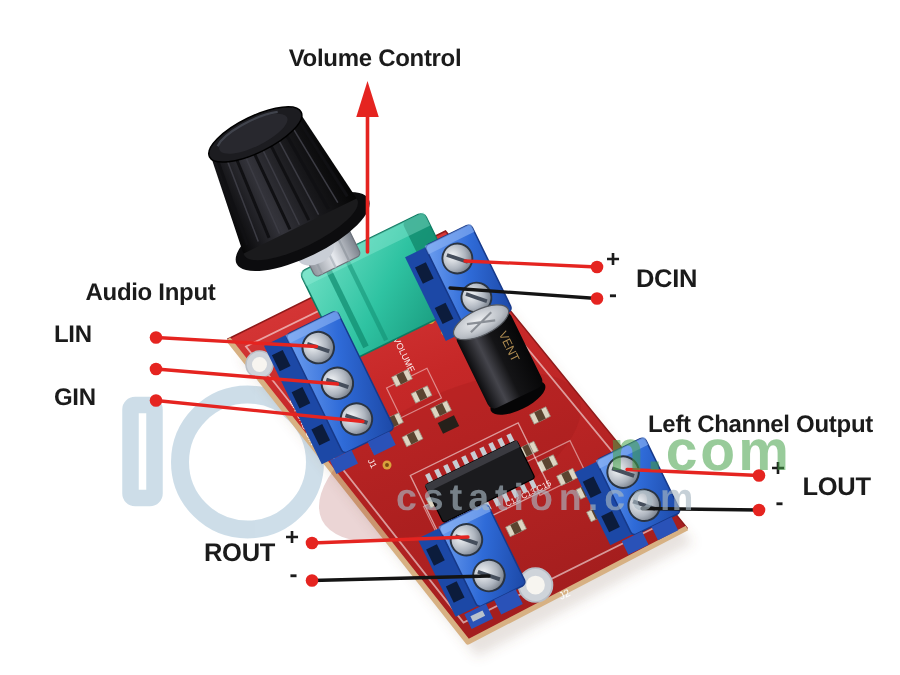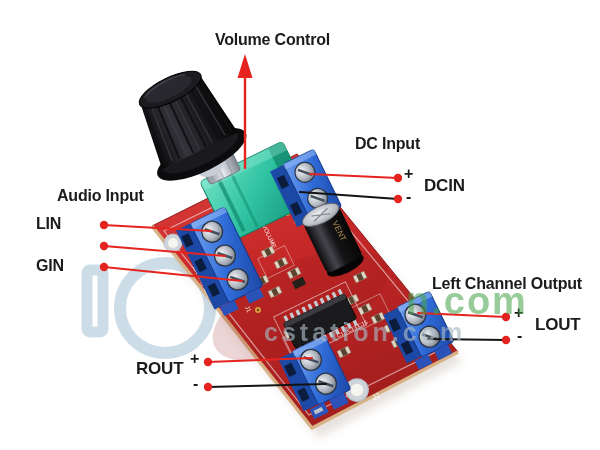--- a/index.html
+++ b/index.html
@@ -7,21 +7,21 @@
          font-family:"Liberation Sans","DejaVu Sans",sans-serif;}
   .stage svg{position:absolute;left:0;top:0;}
   .lbl{position:absolute;color:#1b1b1b;font-size:16px;font-weight:600;letter-spacing:-0.2px;
        white-space:nowrap;line-height:18px;}
   .sign{position:absolute;color:#1b1b1b;font-size:16px;font-weight:700;line-height:16px;}
   .wm-green{position:absolute;left:406px;top:281px;font-size:38px;font-weight:700;
             letter-spacing:2px;color:rgba(67,160,71,0.55);line-height:40px;}
   .wm-gray{position:absolute;left:264px;top:319px;font-size:25px;font-weight:700;
            letter-spacing:4px;color:rgba(168,183,193,0.65);line-height:27px;}
   .right{text-align:left;}
-  .center{text-align:right;}
+  .center{text-align:center;}
 </style>
 </head>
 <body>
 
 <div class="stage">
 <svg width="600" height="450" viewBox="0 0 600 450">
   <defs>
     <linearGradient id="gRed" x1="0" y1="0" x2="0.4" y2="1">
       <stop offset="0" stop-color="#e04040"></stop>
       <stop offset="0.45" stop-color="#c62828"></stop>
@@ -295,21 +295,20 @@
       <circle cx="208" cy="362" r="4.2"></circle>
           <circle cx="208" cy="387" r="4.2"></circle>
     </g>
   </g>
 </svg>
 
 <div class="lbl center" style="left:170px;top:31px;width:160px;">Volume Control</div>
 <div class="lbl" style="left:57px;top:187px;text-align:center;">Audio Input</div>
 <div class="lbl right" style="left:36px;top:215px;width:60px;">LIN</div>
 <div class="lbl right" style="left:36px;top:257px;width:60px;">GIN</div>
-<div class="lbl" style="left:355px;top:135px;">DC Input</div>
 <div class="sign" style="left:404px;top:166px;">+</div>
 <div class="lbl" style="left:424px;top:177px;font-size:17px;">DCIN</div>
 <div class="sign" style="left:406px;top:189px;">-</div>
 <div class="lbl" style="left:432px;top:275px;">Left Channel Output</div>
 <div class="sign" style="left:514px;top:305px;">+</div>
 <div class="lbl" style="left:535px;top:316px;font-size:17px;">LOUT</div>
 <div class="sign" style="left:517px;top:328px;">-</div>
 <div class="lbl" style="left:136px;top:360px;font-size:17px;">ROUT</div>
 <div class="sign" style="left:190px;top:351px;">+</div>
 <div class="sign" style="left:193px;top:376px;">-</div>

